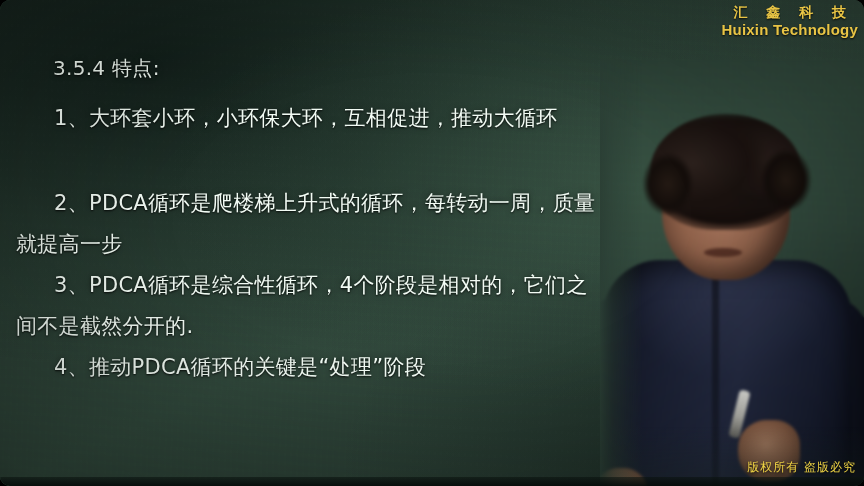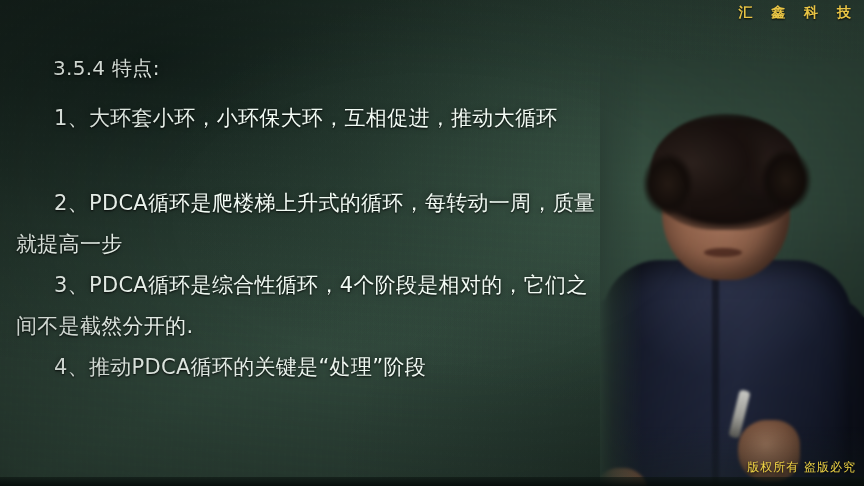--- a/index.html
+++ b/index.html
@@ -8,20 +8,21 @@
     background: #000;
   }
   #frame {
     position: relative;
     width: 864px;
     height: 486px;
     overflow: hidden;
     font-family: "Liberation Sans", "DejaVu Sans", sans-serif;
     background: #2b4036;
     user-select: none;
+    border-radius: 10px;
   }
 
   
   .board {
     position: absolute;
     inset: 0;
     background:
       radial-gradient(ellipse 70% 60% at 72% 38%, rgba(62,92,74,0.55) 0%, rgba(50,76,62,0.22) 45%, rgba(0,0,0,0) 75%),
       radial-gradient(ellipse 90% 80% at 18% 12%, rgba(14,26,22,0.80) 0%, rgba(20,34,28,0.35) 45%, rgba(0,0,0,0) 80%),
       radial-gradient(ellipse 80% 70% at 95% 95%, rgba(18,30,26,0.55) 0%, rgba(0,0,0,0) 70%),
@@ -305,17 +306,18 @@
     <div class="para p2">2、PDCA循环是爬楼梯上升式的循环，每转动一周，质量就提高一步</div>
     <div class="para p3">3、PDCA循环是综合性循环，4个阶段是相对的，它们之间不是截然分开的.</div>
     <div class="para p4">4、推动PDCA循环的关键是“处理”阶段</div>
   </div>
 
   <div class="board-vignette"></div>
   <div class="board-bottom-edge"></div>
 
   <div class="logo">
     <div class="logo-cn">汇 鑫 科 技</div>
+    <div class="logo-en">Huixin Technology</div>
   </div>
 
   <div class="watermark">版权所有 盗版必究</div>
 
 </div>
 
 </body></html>

